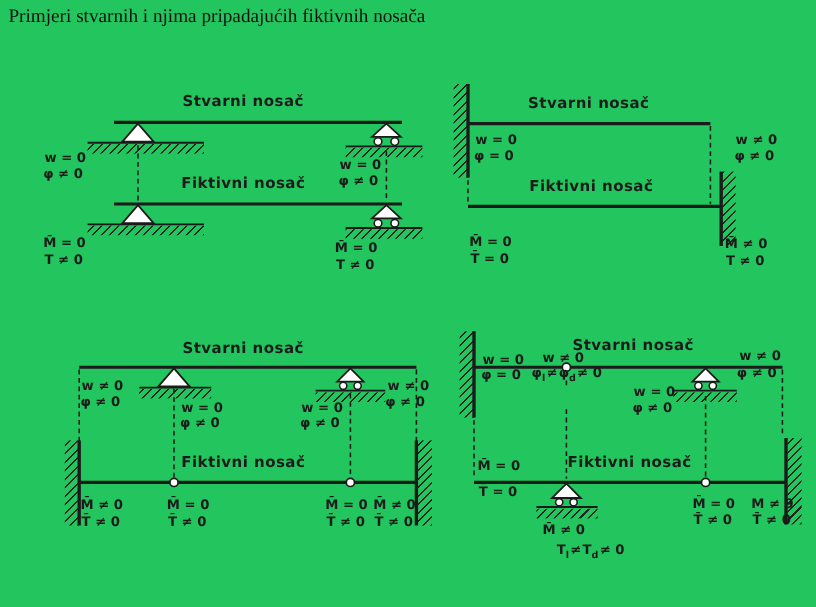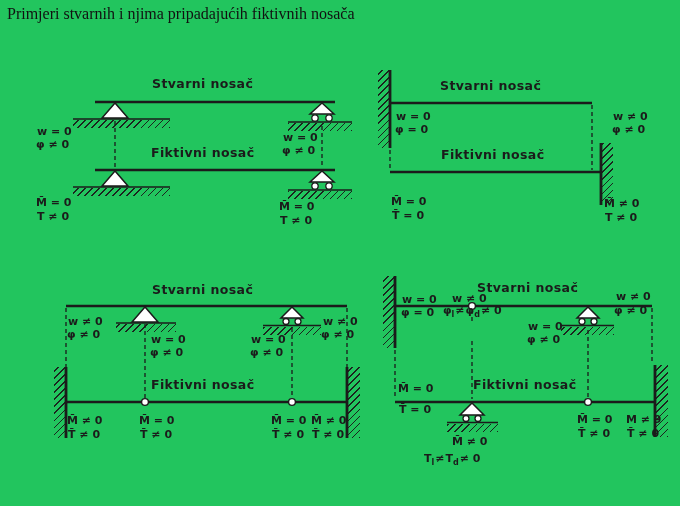--- a/index.html
+++ b/index.html
@@ -180,19 +180,19 @@
   <div class="lbl" style="left:401px;top:307px">φ = 0</div>
   <div class="lbl" style="left:452px;top:293px">w ≠ 0</div>
   <div class="lbl" style="left:443px;top:305px"><span>φ</span><sub>l</sub><span class="op">≠</span><span>φ</span><sub>d</sub><span class="op">≠ 0</span></div>
   <div class="lbl" style="left:528px;top:321px">w = 0</div>
   <div class="lbl" style="left:527px;top:334px">φ ≠ 0</div>
   <div class="lbl" style="left:616px;top:291px">w ≠ 0</div>
   <div class="lbl" style="left:614px;top:305px">φ ≠ 0</div>
   <div class="lbl" style="left:398px;top:383px">M̄ = 0</div>
   <div class="lbl" style="left:399px;top:404px">T̄ = 0</div>
   <div class="lbl" style="left:452px;top:436px">M̄ ≠ 0</div>
-  <div class="lbl" style="left:424px;top:453px"><span>T</span><sub>l</sub><span class="op">≠</span><span>T</span><sub>d</sub><span class="op">≠ 0</span></div>
+  <div class="lbl" style="left:464px;top:453px"><span>T</span><sub>l</sub><span class="op">≠</span><span>T</span><sub>d</sub><span class="op">≠ 0</span></div>
   <div class="lbl" style="left:577px;top:414px">M̄ = 0</div>
   <div class="lbl" style="left:578px;top:428px">T̄ ≠ 0</div>
   <div class="lbl" style="left:626px;top:414px">M ≠ 9</div>
   <div class="lbl" style="left:627px;top:428px">T̄ ≠ 0</div>
 
 </div>
 
 </body></html>

